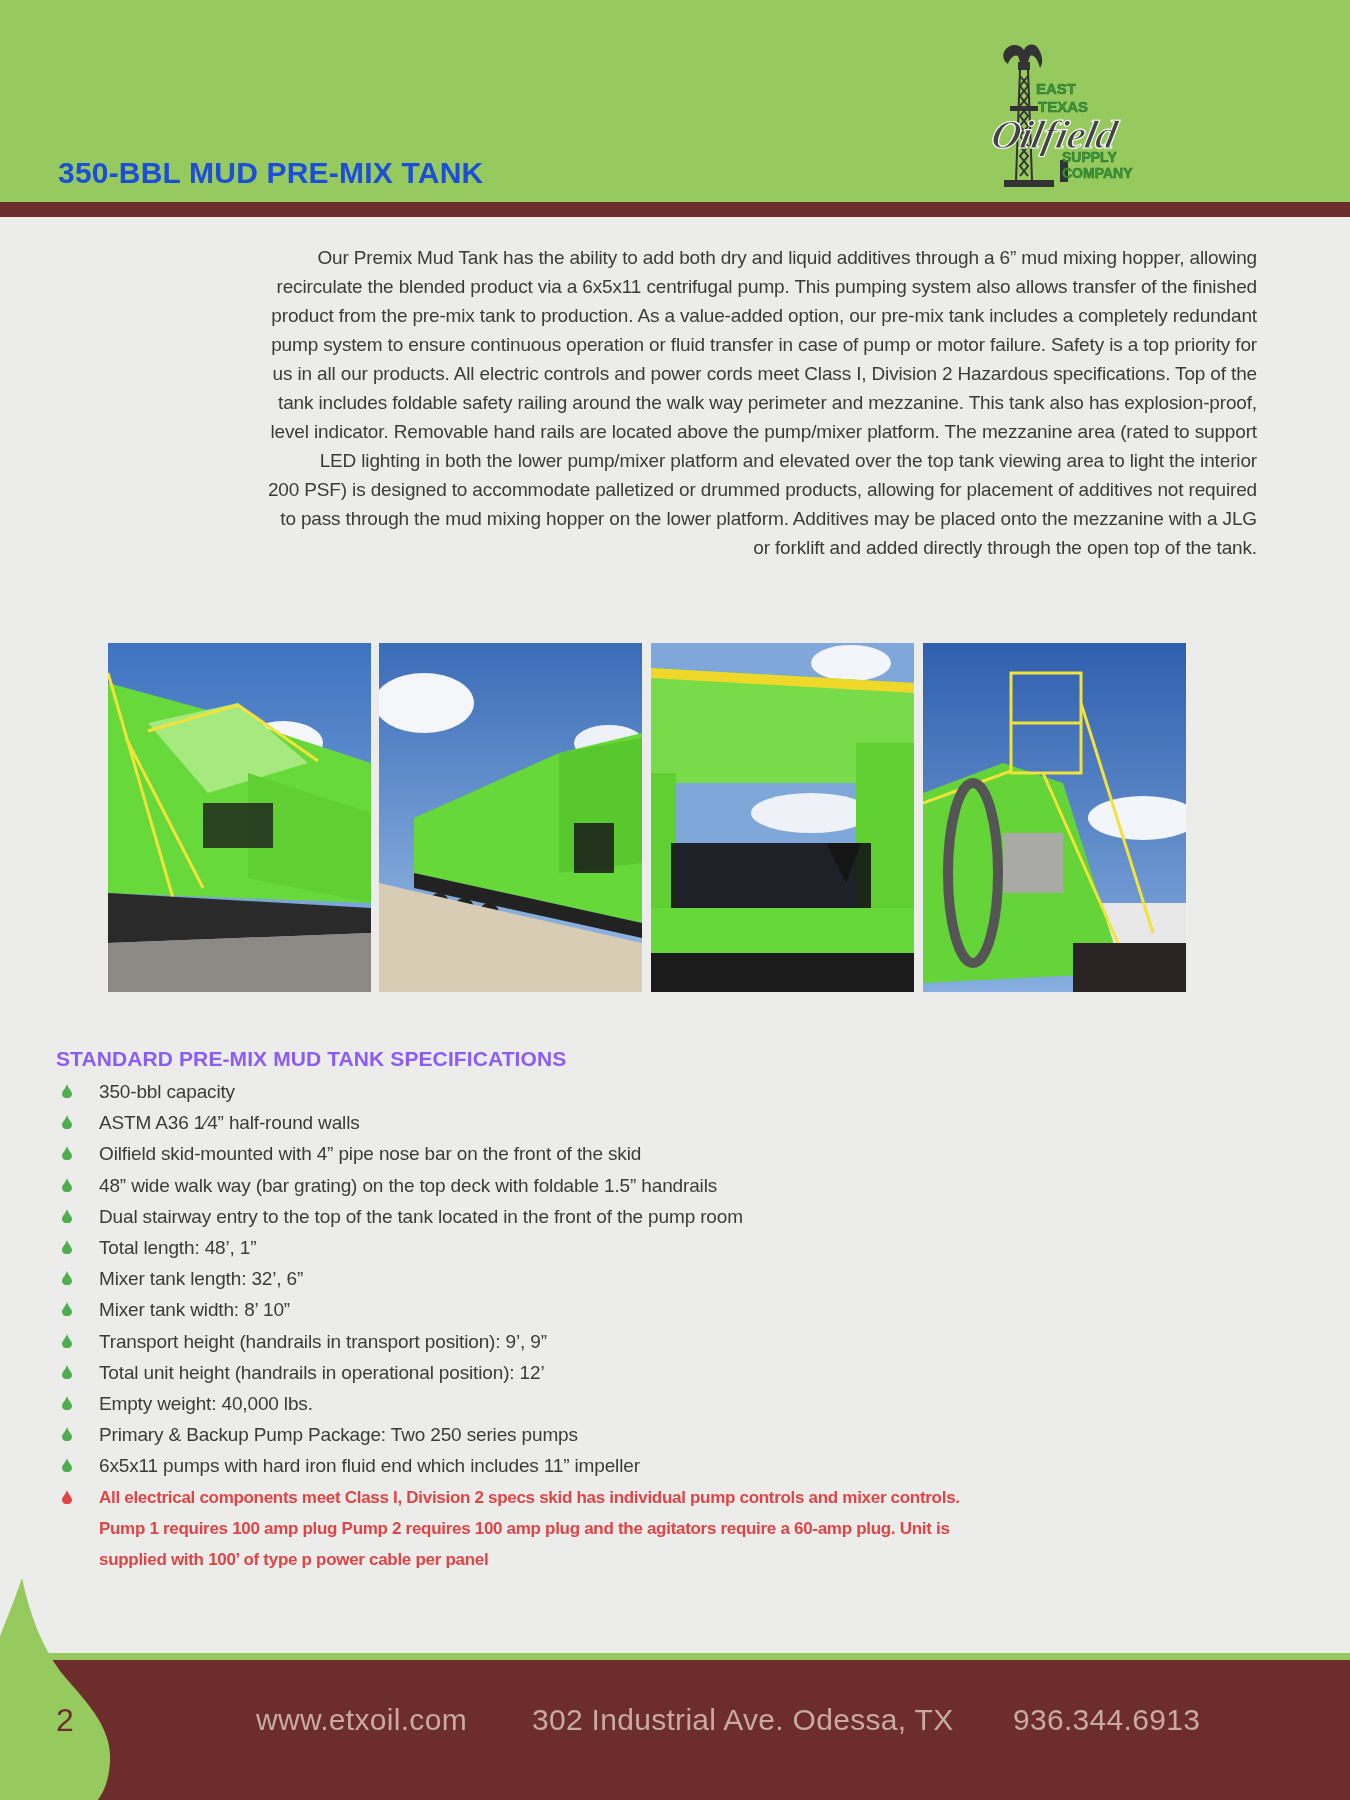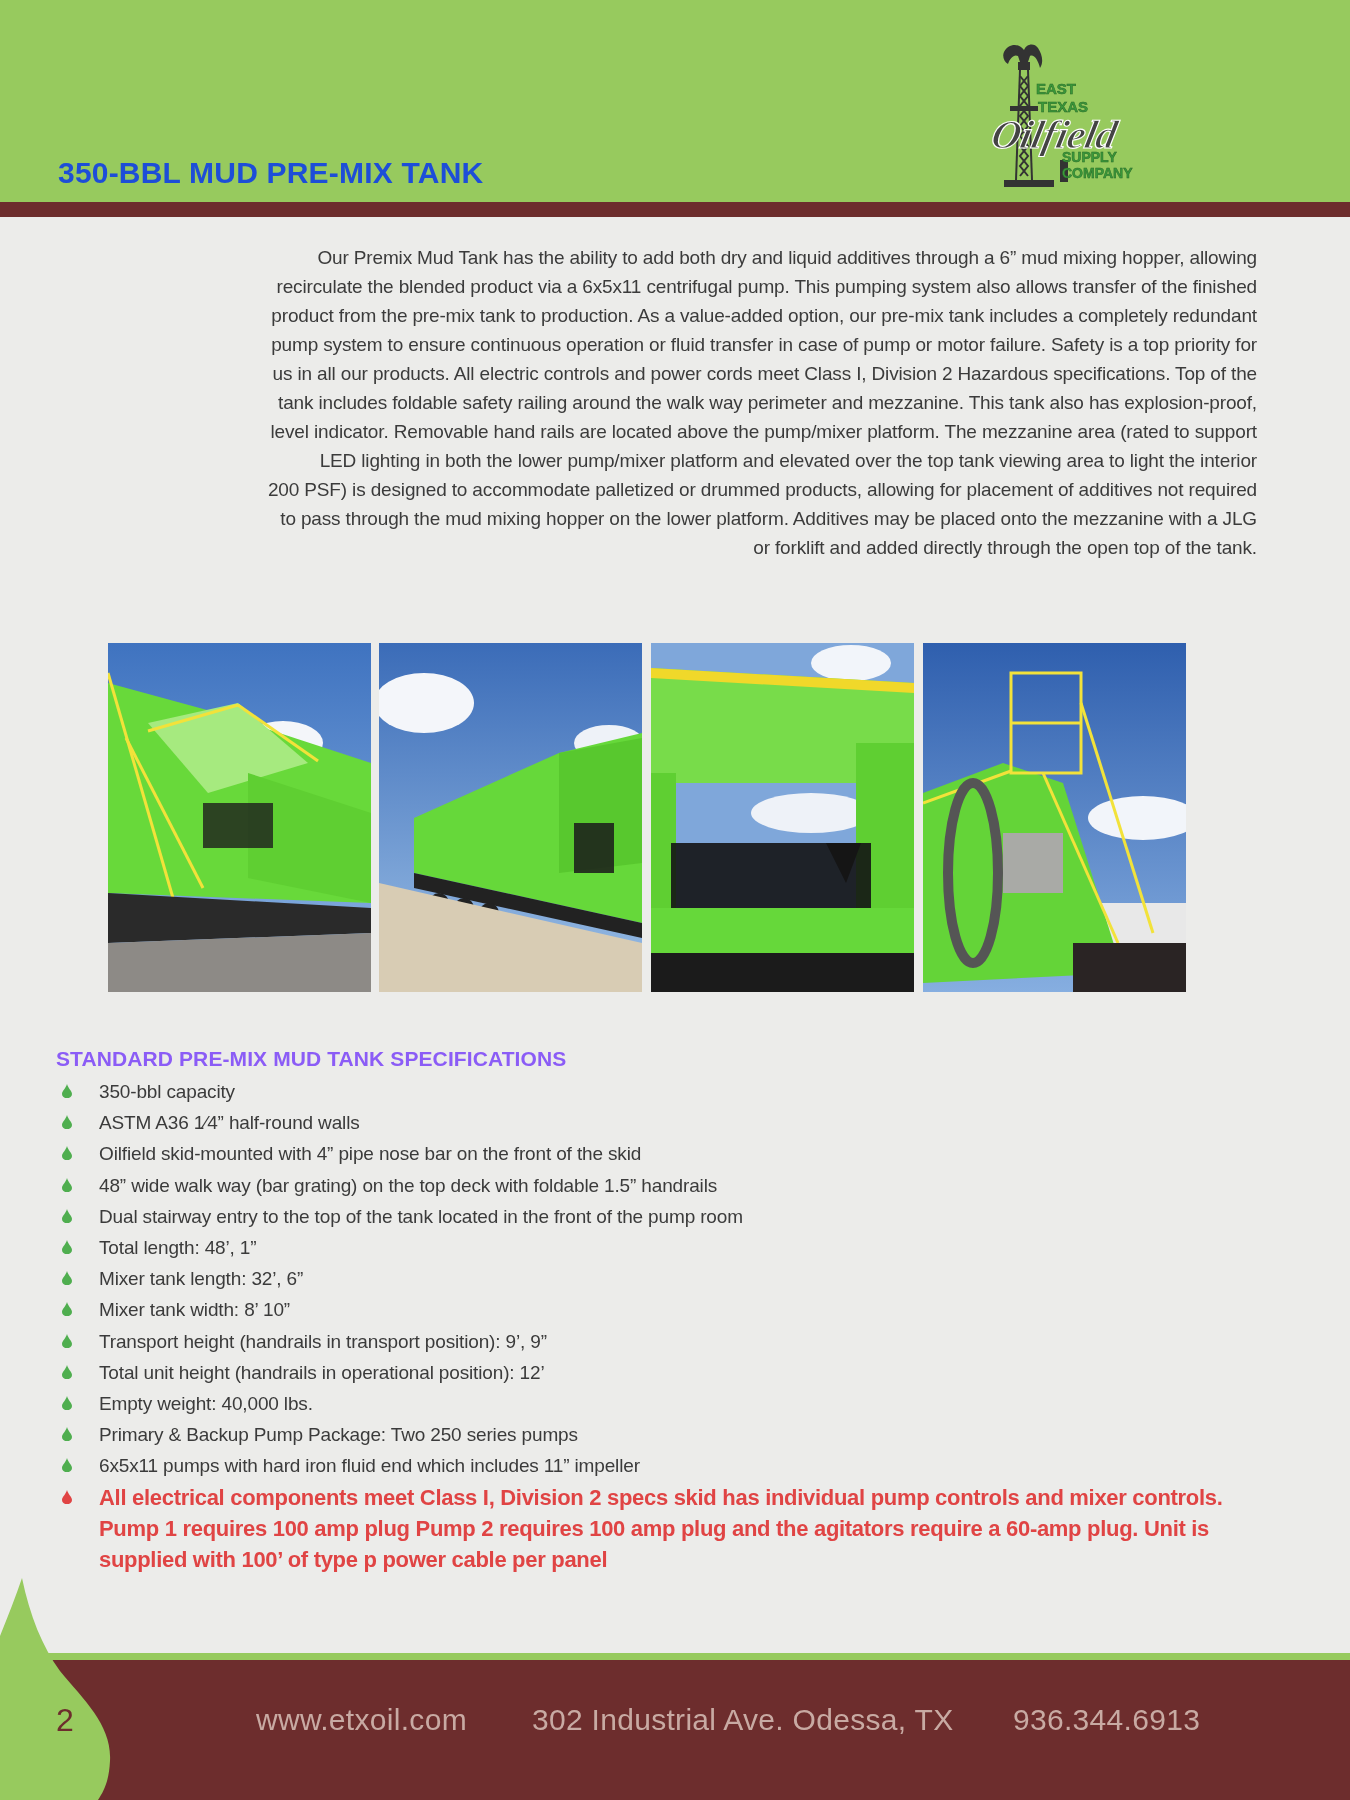--- a/index.html
+++ b/index.html
@@ -52,21 +52,21 @@
   }
   .specs-list {
     position:absolute; left:56px; top:1072px; width:1200px;
     margin:4px; padding:0; list-style:none;
   }
   .spec-item {
     position:relative; padding-left:39px;
     font-size:19px; line-height:31.2px; color:#3b3b3b;
     letter-spacing:-0.15px; white-space:nowrap;
   }
-  .spec-item.alert { color:#e04444; font-weight:bold; font-size:22px; letter-spacing:-0.3px; }
+  .spec-item.alert { color:#e04444; font-weight:bold; font-size:17px; letter-spacing:-0.3px; }
   .spec-item .alert-line { display:block; }
   .bullet {
     position:absolute; left:2px; top:8px; width:10px; height:14px;
   }
   .bullet svg { width:100%; height:100%; display:block; }
 
   .footer-line {
     position:absolute; left:0; top:1653px; width:1350px; height:7px; background:#97ca5e;
   }
   .footer {

